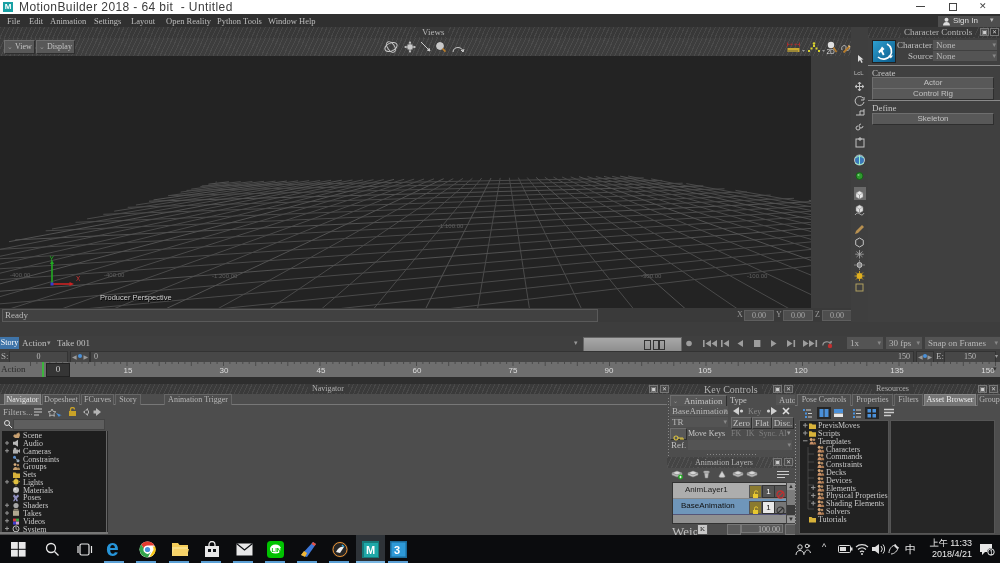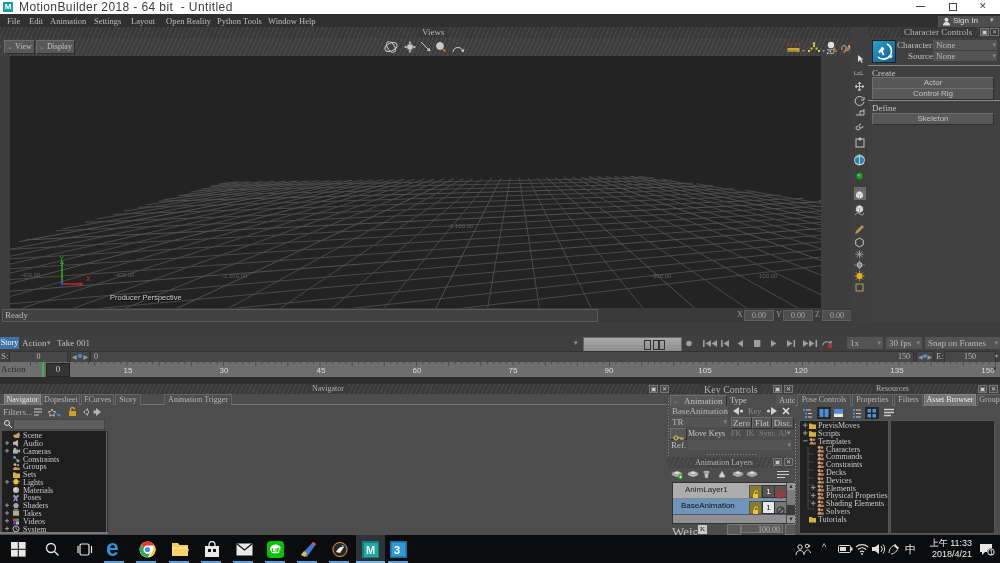--- a/index.html
+++ b/index.html
@@ -91,21 +91,21 @@
     <path d="M36 9l3 0-1.5 2z" fill="#999"></path>
     <circle cx="45" cy="4" r="3.2" fill="#e0e0e0"></circle>
     <text x="40.5" y="12.5" font-size="6.5" fill="#ddd" font-family="Liberation Sans">2D</text>
     <path d="M47.5 6.5l3 4.5" stroke="#b87d2c" stroke-width="1.6"></path>
     <path d="M56 9c-2-5 5-6 4-2s5 3 3.5-2" stroke="#bbb" fill="none"></path>
     <path d="M57.5 11.5l6-6" stroke="#b87d2c" stroke-width="1.8"></path>
     <path d="M62.5 4.5l1.5 1.5" stroke="#e8c080" stroke-width="1.5"></path>
   </svg>
 </div>
 
-<div class="abs" style="left:10px;top:56px;width:811px;height:252px;background:#232323;overflow:hidden;">
+<div class="abs" style="left:0;top:56px;width:811px;height:252px;background:#232323;overflow:hidden;">
   <svg class="abs" style="left:0;top:-56px;" width="851" height="364" viewBox="0 0 851 364">
     <path d="M202.0 186.0L643.7 177.9M186.5 190.4L662.3 180.4M168.5 195.6L682.7 183.2M127.7 207.3L724.5 188.8M103.3 214.3L747.0 191.9M75.5 222.3L770.7 195.1M45.7 230.8L794.0 198.3M-2.0 249.4L840.9 204.6M-2.0 258.9L851.0 208.9M-2.0 268.9L851.0 214.0M-2.0 279.8L851.0 219.5M-2.0 304.0L851.0 231.7M83.6 309.0L851.0 238.2M218.1 309.0L851.0 245.4M336.1 309.0L851.0 252.8M446.1 309.0L851.0 261.0M215.5 182.1L216.9 182.0M200.4 186.5L240.7 181.6M191.2 189.1L252.4 181.5M180.6 192.1L264.0 181.3M168.2 195.7L275.5 181.1M135.9 205.0L298.1 180.8M114.2 211.2L309.2 180.6M87.1 218.9L320.2 180.5M52.0 229.0L331.1 180.3M-2.0 249.8L352.5 180.0M-2.0 256.7L363.0 179.9M-2.0 264.6L373.5 179.7M-2.0 273.7L383.8 179.6M-2.0 297.2L404.2 179.3M9.4 309.0L414.2 179.1M61.4 309.0L424.1 179.0M113.4 309.0L434.0 178.8M217.4 309.0L453.3 178.6M269.4 309.0L462.9 178.4M321.5 309.0L472.4 178.3M373.5 309.0L481.7 178.1M477.5 309.0L500.2 177.9M529.5 309.0L509.3 177.7M581.6 309.0L518.3 177.6M633.6 309.0L527.2 177.5M737.6 309.0L544.8 177.2M789.6 309.0L553.5 177.1M841.6 309.0L562.1 177.0M851.0 291.5L570.7 176.9M851.0 261.7L587.5 176.6M851.0 251.0L595.8 176.5M851.0 242.2L604.0 176.4M851.0 234.8L612.1 176.3M851.0 223.1L628.2 176.0M851.0 218.4L651.1 178.9M851.0 214.2L686.3 183.6M851.0 210.5L735.4 190.3" stroke="#4a4a4a" stroke-width="1" fill="none"></path>
     <path d="M149.0 201.2L703.3 185.9M15.2 239.9L816.9 201.4M-2.0 291.4L851.0 225.3M208.4 184.2L228.9 181.8M153.5 199.9L286.8 181.0M9.0 241.7L341.8 180.2M-2.0 284.4L394.0 179.4M165.4 309.0L443.7 178.7M425.5 309.0L491.0 178.0M685.6 309.0L536.1 177.4M851.0 274.8L579.1 176.7M851.0 228.5L620.2 176.1M851.0 207.3L808.8 200.3" stroke="#525252" stroke-width="1" fill="none"></path>
   </svg>
 
   <div class="abs" style="left:10px;top:216px;font-size:6px;color:#606060;font-family:'Liberation Sans',sans-serif;">-400.00</div>
   <div class="abs" style="left:104px;top:216px;font-size:6px;color:#606060;font-family:'Liberation Sans',sans-serif;">-400.00</div>
   <div class="abs" style="left:212px;top:217px;font-size:6px;color:#606060;font-family:'Liberation Sans',sans-serif;">-1.200.00</div>
   <div class="abs" style="left:438px;top:167px;font-size:6px;color:#606060;font-family:'Liberation Sans',sans-serif;">-1.100.00</div>
   <div class="abs" style="left:641px;top:217px;font-size:6px;color:#606060;font-family:'Liberation Sans',sans-serif;">-300.00</div>

